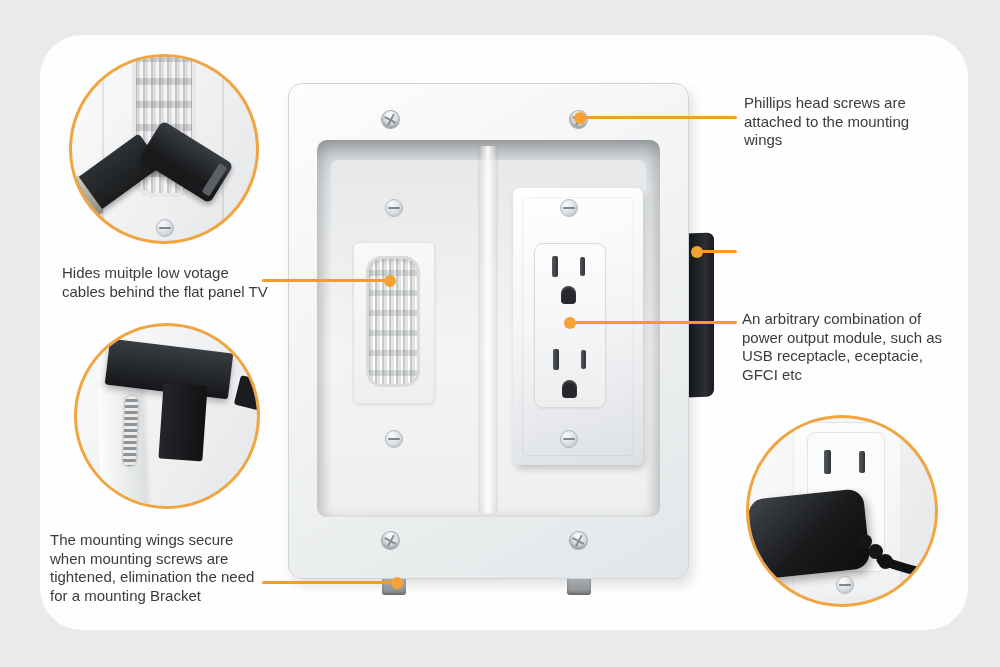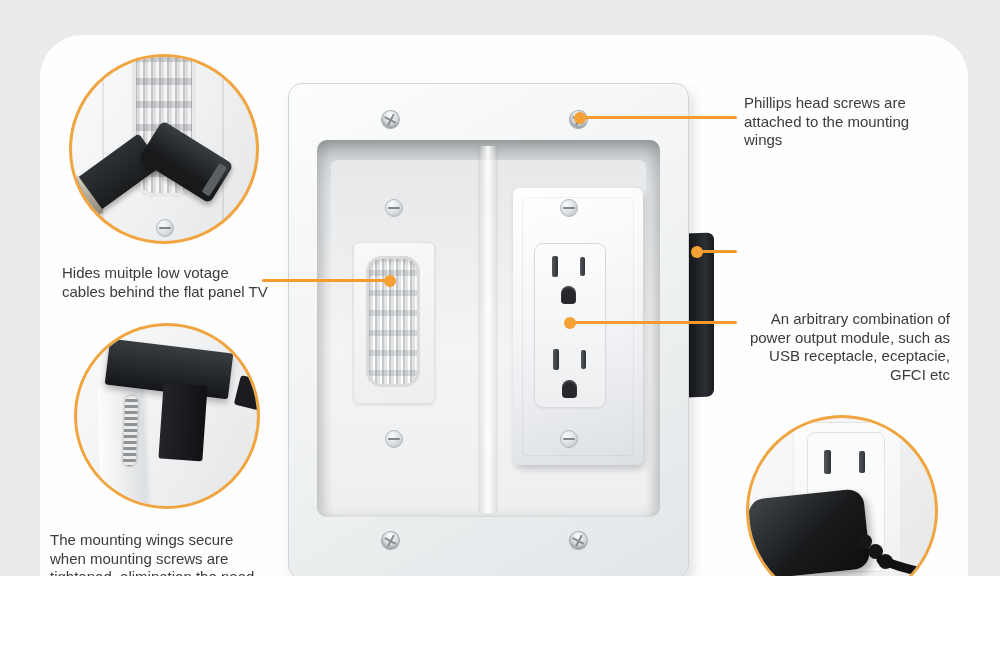--- a/index.html
+++ b/index.html
@@ -1,17 +1,17 @@
 <!DOCTYPE html>
 <html><head>
 <meta charset="utf-8">
 <style>
   html,body{margin:0;padding:0;}
   #stage{
-    position:relative;width:1000px;height:576px;overflow:hidden;
+    position:relative;width:1000px;height:667px;overflow:hidden;
     background:#eaeaea;
     font-family:"Liberation Sans",sans-serif;
   }
   .card{
     position:absolute;left:40px;top:35px;width:928px;height:595px;
     background:#fefefe;border-radius:42px;z-index:0;
   }
   
   .note{
     position:absolute;color:#3b3b3d;font-size:15px;line-height:18.5px;z-index:7;
@@ -264,16 +264,16 @@
   <div class="cline" style="left:570px;top:321px;width:167px;"></div>
   <div class="cdot" style="left:564px;top:317px;"></div>
 
   <div class="cline" style="left:262px;top:279px;width:128px;"></div>
   <div class="cdot" style="left:384px;top:275px;"></div>
 
   <div class="cline" style="left:262px;top:581px;width:135px;"></div>
   <div class="cdot" style="left:391px;top:577px;"></div>
 
   <div class="note" style="left:744px;top:94px;width:195px;">Phillips head screws are attached to the mounting wings</div>
-  <div class="note" style="left:742px;top:310px;width:208px;text-align:right;">An arbitrary combination of power output module, such as USB receptacle, eceptacie, GFCI etc</div>
+  <div class="note" style="left:742px;top:310px;width:208px;">An arbitrary combination of power output module, such as USB receptacle, eceptacie, GFCI etc</div>
   <div class="note" style="left:50px;top:531px;width:218px;">The mounting wings secure when mounting screws are tightened, elimination the need for a mounting Bracket</div>
   <div class="note" style="left:62px;top:264px;width:212px;">Hides muitple low votage cables behind the flat panel TV</div>
 </div>
 
 </body></html>

